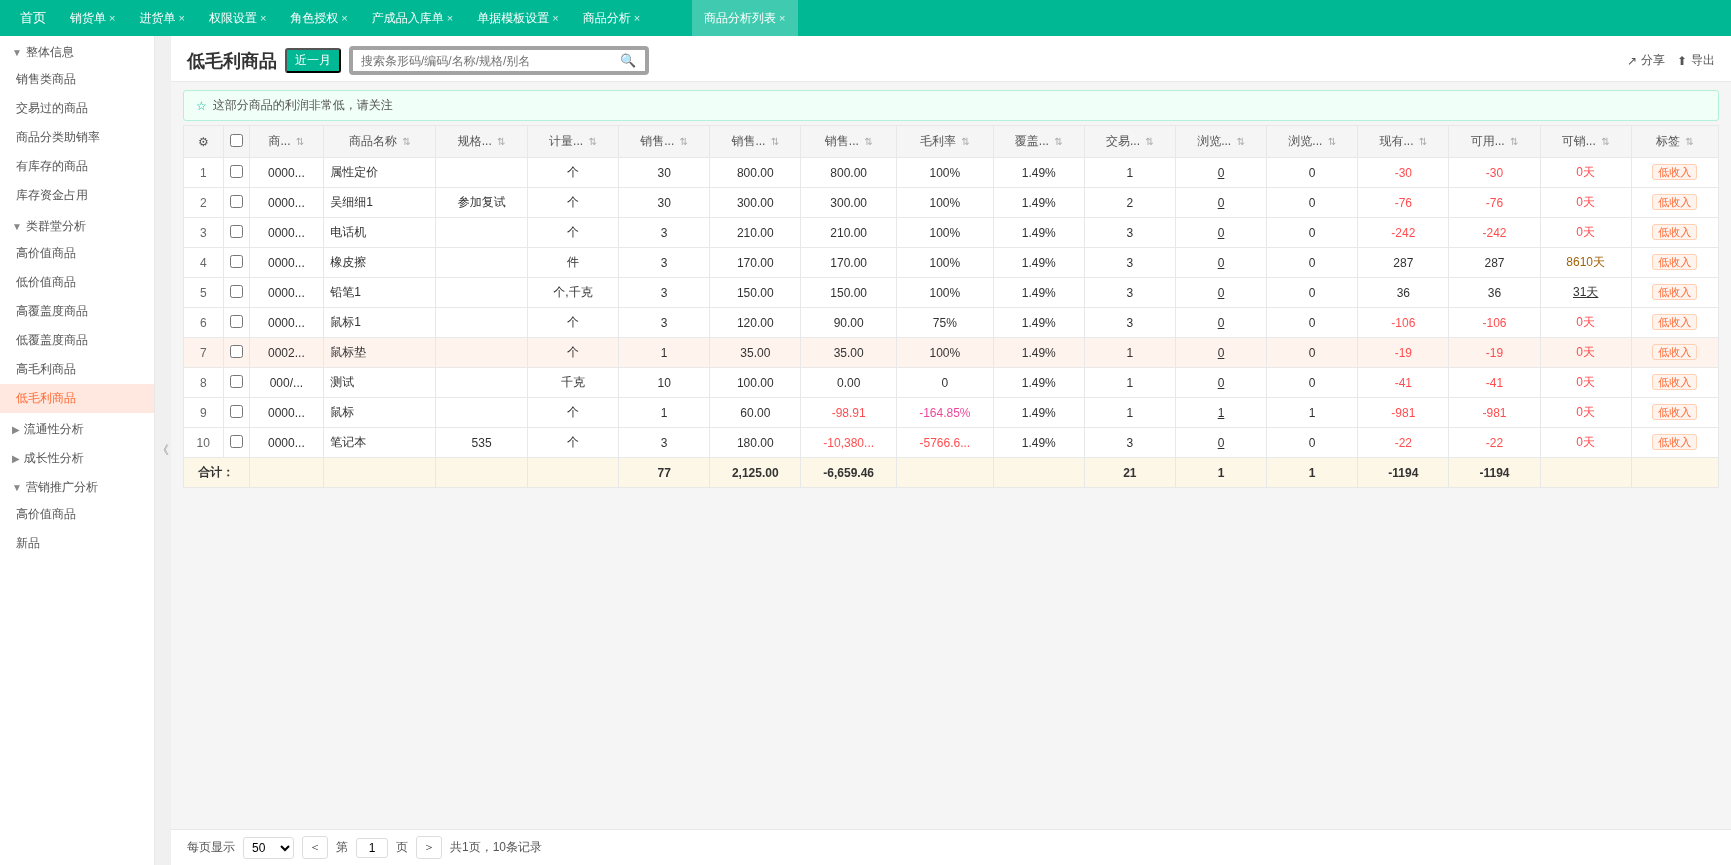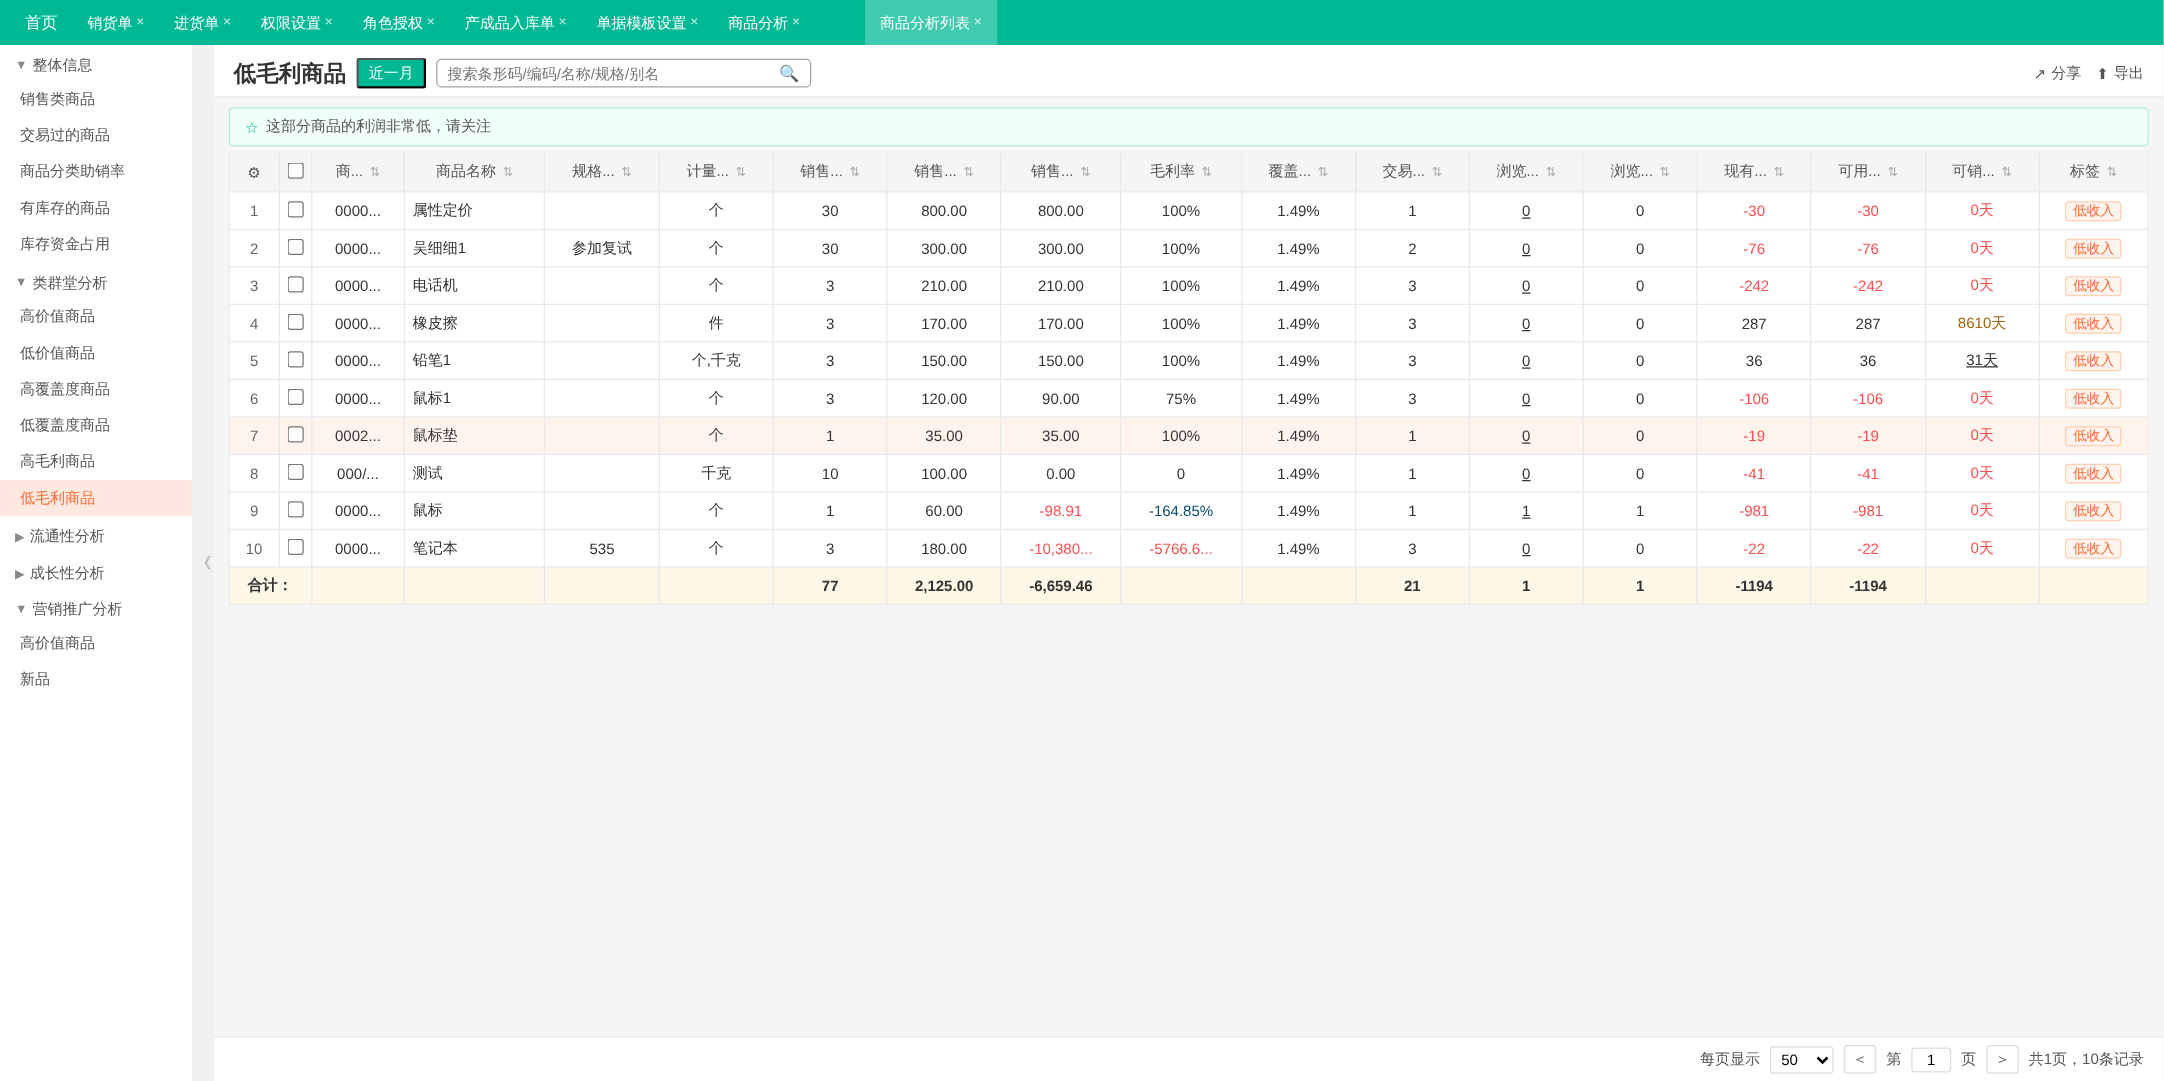--- a/index.html
+++ b/index.html
@@ -81,21 +81,21 @@
       background: #00b894;
       color: #fff;
       border-radius: 3px;
       padding: 2px 8px;
       font-size: 12px;
       cursor: pointer;
     }
     .search-box {
       display: flex;
       align-items: center;
-      border: 1px solid #a3a3a3;
+      border: 4px solid #a3a3a3;
       border-radius: 4px;
       padding: 3px 8px;
       background: #fff;
       flex: 1;
       max-width: 300px;
     }
     .search-box input {
       border: none;
       outline: none;
       font-size: 12px;
@@ -181,21 +181,20 @@
       border: 1px solid #ffd0b3;
       border-radius: 3px;
       padding: 1px 5px;
       font-size: 11px;
     }
 
     
     .pagination-bar {
       display: flex;
       align-items: center;
-      justify-content: flex-end;
       padding: 6px 16px;
       background: #fff;
       border-top: 1px solid #e8e8e8;
       gap: 8px;
       font-size: 12px;
       color: #555;
     }
     .page-size-select {
       border: 1px solid #ddd;
       border-radius: 3px;
@@ -531,21 +530,21 @@
             <tr>
       <td class="row-num">9</td>
       <td class="checkbox-cell"><input type="checkbox" style=""></td>
       <td>0000...</td>
       <td class="left">鼠标</td>
       <td></td>
       <td>个</td>
       <td>1</td>
       <td>60.00</td>
       <td style="color:#ff4d4f;">-98.91</td>
-      <td style="color:#0c4a6e;">-164.85%</td>
+      <td style="color:#ec4899;">-164.85%</td>
       <td>1.49%</td>
       <td>1</td>
       <td><span class="underline-val">1</span></td>
       <td>1</td>
       <td style="color:#ff4d4f;">-981</td>
       <td style="color:#ff4d4f;">-981</td>
       <td style="color:#ff4d4f;">0天</td>
       <td><span class="orange-tag">低收入</span></td>
     </tr>
             <tr>

